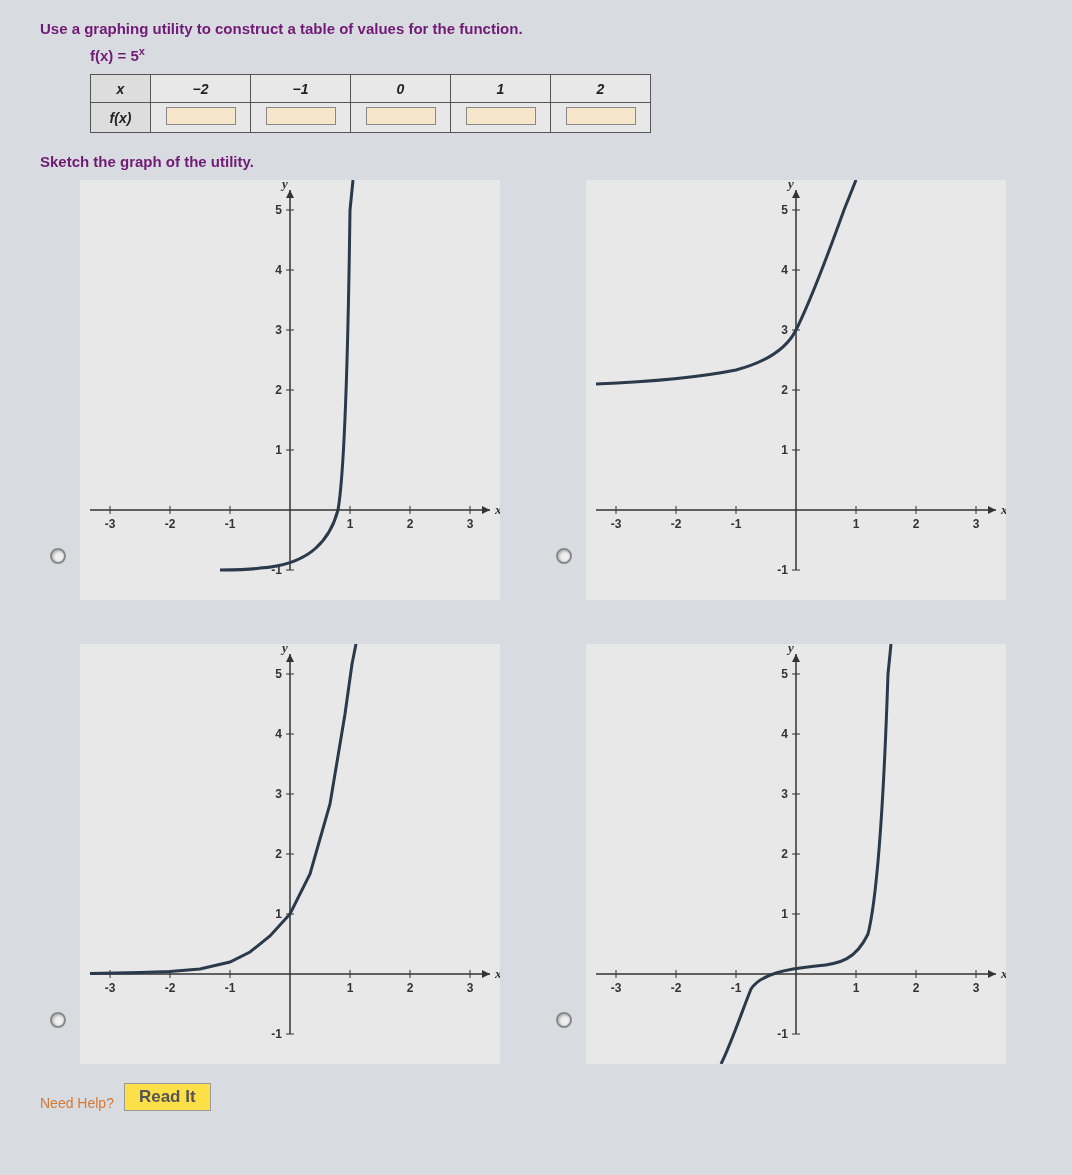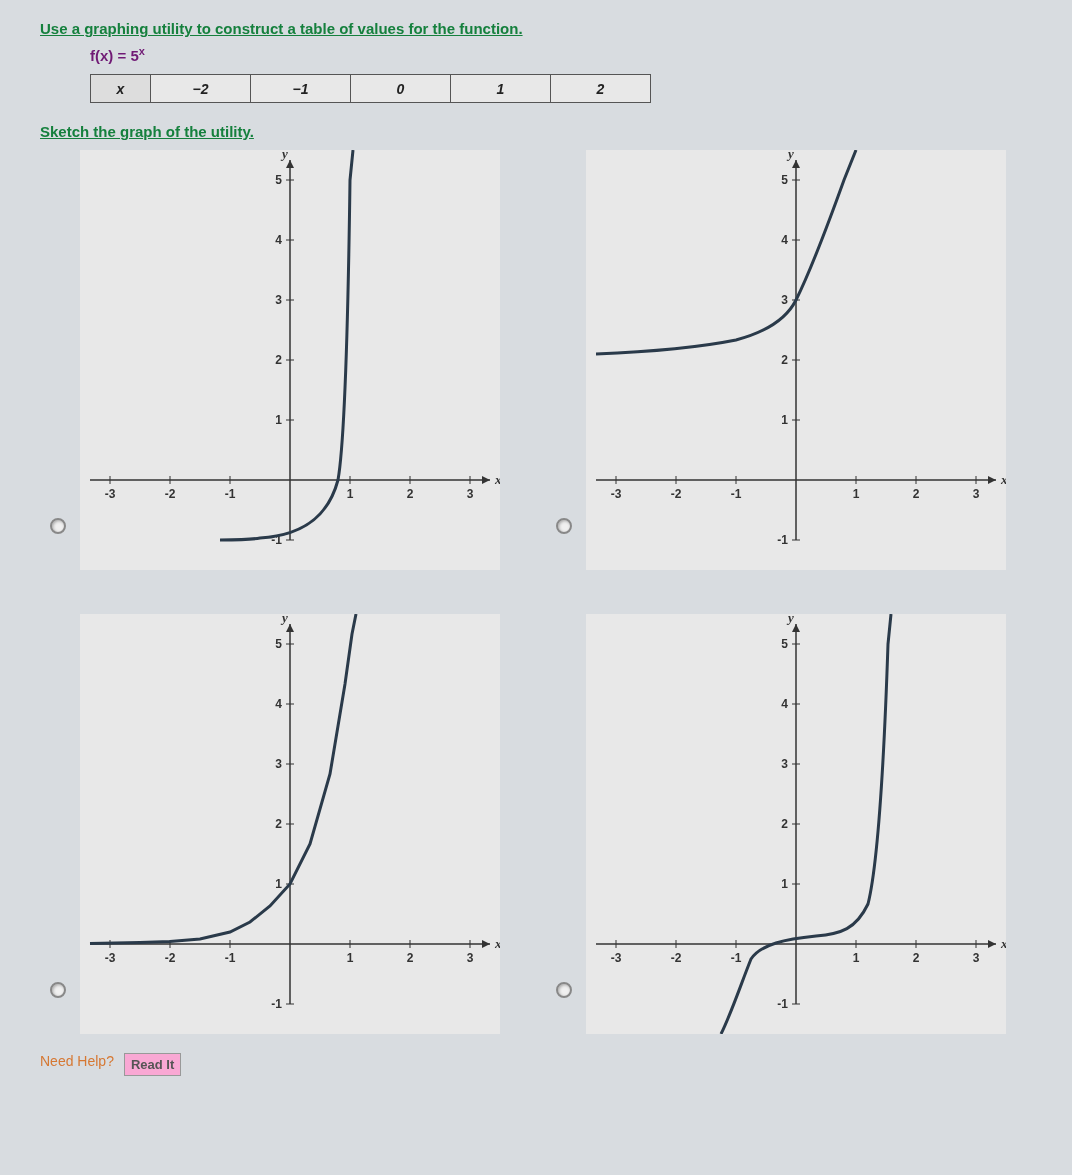--- a/index.html
+++ b/index.html
@@ -6,23 +6,22 @@
     body {
       font-family: Arial, sans-serif;
       background: #d8dce0;
       padding: 20px 40px;
       color: #333;
       width: 1072px;
     }
     .prompt-text {
       font-size: 15px;
       font-weight: bold;
-      color: #15803d;
+      color: #701a75;
       margin-bottom: 8px;
-      text-decoration: underline;
     }
     .formula {
       font-size: 15px;
       font-weight: bold;
       margin-left: 50px;
       margin-bottom: 10px;
       color: #701a75;
     }
     .formula sup { font-size: 11px; }
     .value-table {
@@ -74,33 +73,33 @@
       background: #f0f0f0;
       box-shadow: inset 1px 1px 3px rgba(0,0,0,0.3);
     }
     .graph-svg {
       background: #e8e8e8;
     }
     .help-row {
       margin-top: 15px;
       margin-left: 0;
       display: flex;
-      align-items: flex-start;
+      align-items: flex-end;
       gap: 10px;
     }
     .need-help {
       color: #d67833;
       font-size: 14px;
       font-weight: normal;
     }
     .read-it-btn {
-      background: #f9a8d4;
+      background: #fde047;
       border: 1px solid #999;
-      padding: 3px 6px;
-      font-size: 13px;
+      padding: 3px 14px;
+      font-size: 17px;
       color: #555;
       cursor: pointer;
       font-weight: bold;
     }
     .axis-line { stroke: #333; stroke-width: 1.5; }
     .tick { stroke: #333; stroke-width: 1; }
     .curve { stroke: #2a3a4a; stroke-width: 3; fill: none; }
     .axis-label { font-size: 13px; fill: #333; font-weight: bold; font-family: serif; font-style: italic; }
     .tick-label { font-size: 12px; fill: #333; font-weight: bold; }
   </style>
@@ -115,20 +114,28 @@
 
 <table class="value-table">
   <tbody>
       <tr>
     <td class="header-cell">x</td>
     <td>−2</td>
     <td>−1</td>
     <td>0</td>
     <td>1</td>
     <td>2</td>
+  </tr>
+  <tr>
+    <td class="header-cell">f(x)</td>
+    <td><span class="input-box"></span></td>
+    <td><span class="input-box"></span></td>
+    <td><span class="input-box"></span></td>
+    <td><span class="input-box"></span></td>
+    <td><span class="input-box"></span></td>
   </tr>
 </tbody>
   </table>
 
 <div class="prompt-text">Sketch the graph of the utility.</div>
 
 <div class="graph-grid">
 
   <div class="graph-option">
     <div class="radio-circle"></div>

